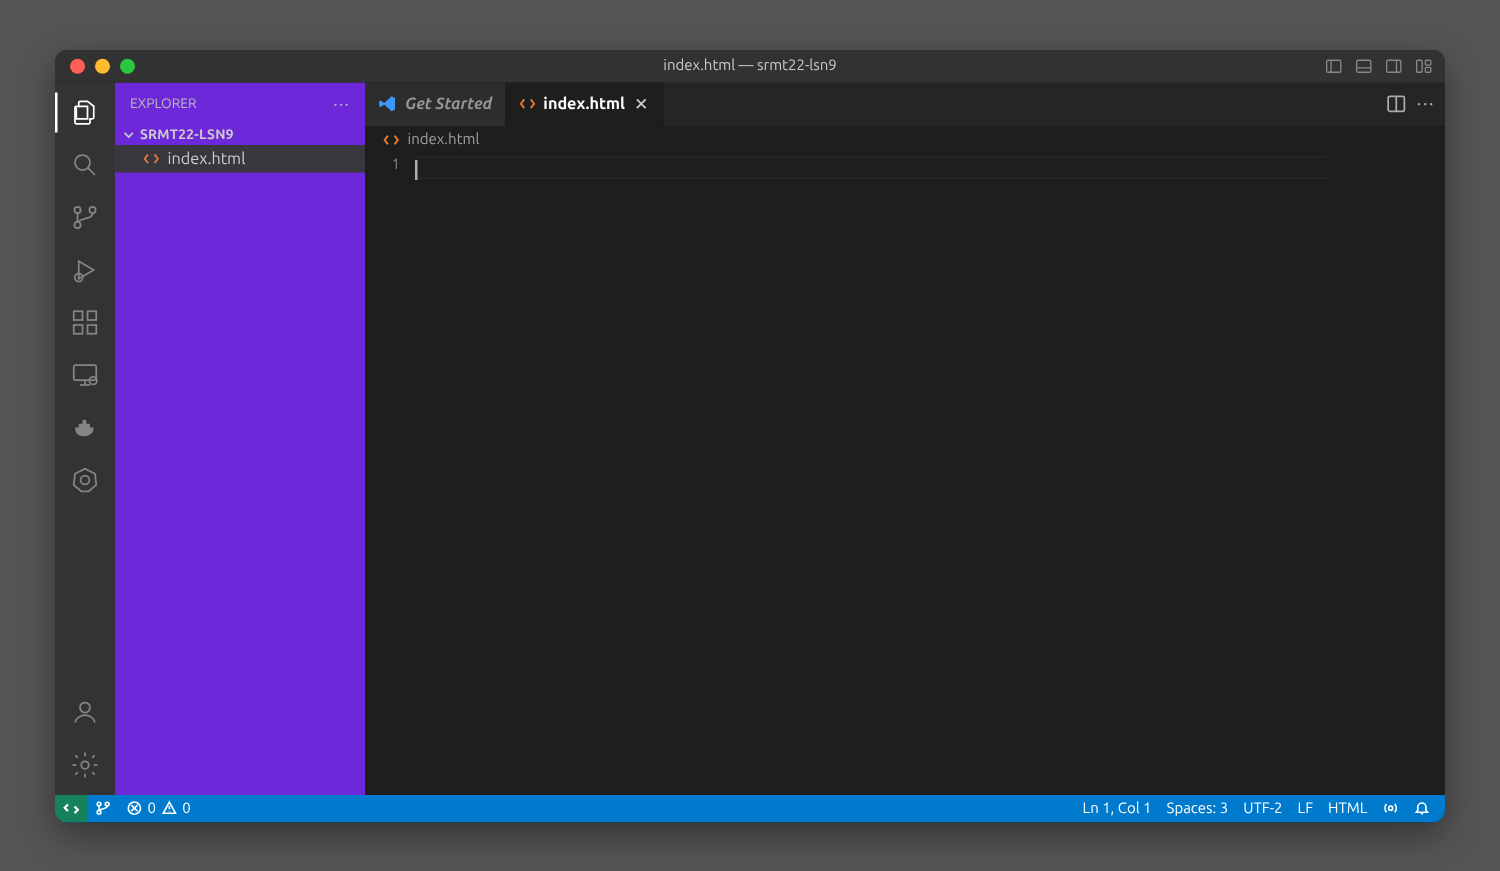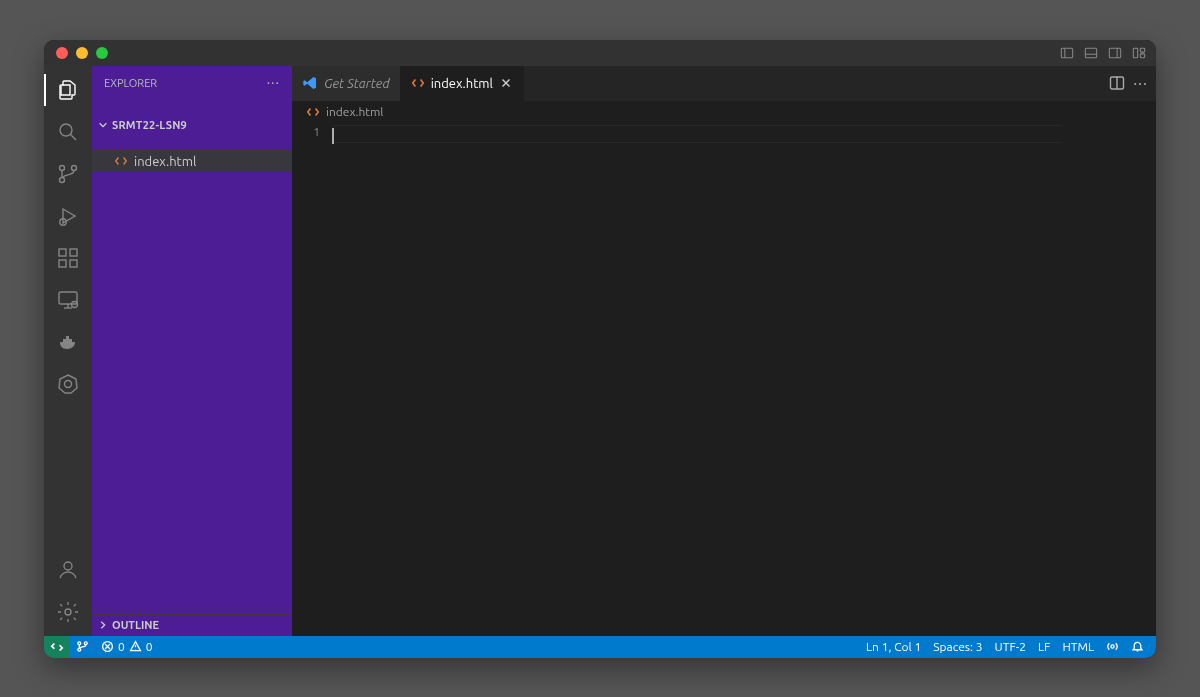--- a/index.html
+++ b/index.html
@@ -81,27 +81,26 @@
     position: relative;
   }
   .ab-item svg { width: 24px; height:24px; stroke:#858585; fill:none; stroke-width:1.4; }
   .ab-item.active::before {
     content:""; position:absolute; left:0; top:4px; bottom:4px; width:2px; background:#fff;
   }
   .ab-item.active svg { stroke:#fff; }
   
   .sidebar {
     width: 200px;
-    background: #4c1d95;
+    background: #6d28d9;
     display: flex;
     flex-direction: column;
     flex-shrink: 0;
     font-size:12px;
     color:#ccc;
-    gap:17px;
   }
   .sidebar-header {
     height: 34px;
     display:flex; align-items:center; justify-content:space-between;
     padding: 0 12px;
     text-transform: uppercase;
     font-size: 11px;
     color:#bbbbbb;
   }
   .sidebar-header-actions { color:#bbb; font-size:14px; cursor:pointer; letter-spacing:1px;}
@@ -156,20 +155,21 @@
   }
   .tab {
     display:flex; align-items:center; gap:6px;
     padding:0 10px;
     font-size:13px;
     background:#2d2d2d;
     color:#969696;
     border-right:1px solid #1e1e1e;
     cursor:pointer;
     position:relative;
+    font-weight:bold;
   }
   .tab.active { background:#1e1e1e; color:#ffffff;}
   .tab .close-x { width:14px; height:14px; stroke:#ccc; fill:none; stroke-width:1.6; opacity:0;}
   .tab.active .close-x { opacity:1;}
   .tab .html-icon path{ stroke:#e37933; fill:none; stroke-width:1.8;}
   .tab .vscode-icon { fill:#3b99fc; }
   .tabbar-spacer { flex:1; }
   .tabbar-actions { display:flex; align-items:center; padding-right:8px; gap:8px;}
   .tabbar-actions svg { width:16px; height:16px; stroke:#aaa; fill:none; stroke-width:1.4; cursor:pointer;}
   .breadcrumb {
@@ -251,20 +251,21 @@
 <body>
 
 <div class="window">
 
   <div class="titlebar">
     <div class="traffic-lights">
       <div class="traffic-light tl-close"></div>
       <div class="traffic-light tl-min"></div>
       <div class="traffic-light tl-max"></div>
     </div>
+    <div class="titlebar-title">index.html — srmt22-lsn9</div>
     <div class="titlebar-right">
       <div class="btn">
         <svg viewBox="0 0 16 16">
             <rect x="1.5" y="2.5" width="13" height="11" rx="1.5"></rect>
             <line x1="5.5" y1="2.5" x2="5.5" y2="13.5"></line>
           </svg>
       </div>
       <div class="btn">
         <svg viewBox="0 0 16 16">
             <rect x="1.5" y="2.5" width="13" height="11" rx="1.5"></rect>
@@ -374,26 +375,20 @@
         <span>SRMT22-LSN9</span>
       </div>
       <div class="tree">
         <div class="tree-item selected">
           <svg class="file-icon html" viewBox="0 0 16 16">
               <path d="M5 4l-3 4 3 4M11 4l3 4-3 4"></path>
             </svg>
           <span>index.html</span>
         </div>
       </div>
-      <div class="collapsed-section">
-        <svg class="chev" viewBox="0 0 12 12" style="transform:rotate(-90deg)">
-            <polyline points="2,4 6,8 10,4"></polyline>
-          </svg>
-        <span>OUTLINE</span>
-      </div>
     </div>
 
     <div class="editor-area">
       <div class="tabbar">
         <div class="tab">
           <svg class="vscode-icon" width="16" height="16" viewBox="0 0 24 24">
               <path d="M17 3l4 2v14l-4 2-9-8-4 3-2-1V9l2-1 4 3 9-8z"></path>
             </svg>
           <span style="font-style:italic">Get Started</span>
         </div>

